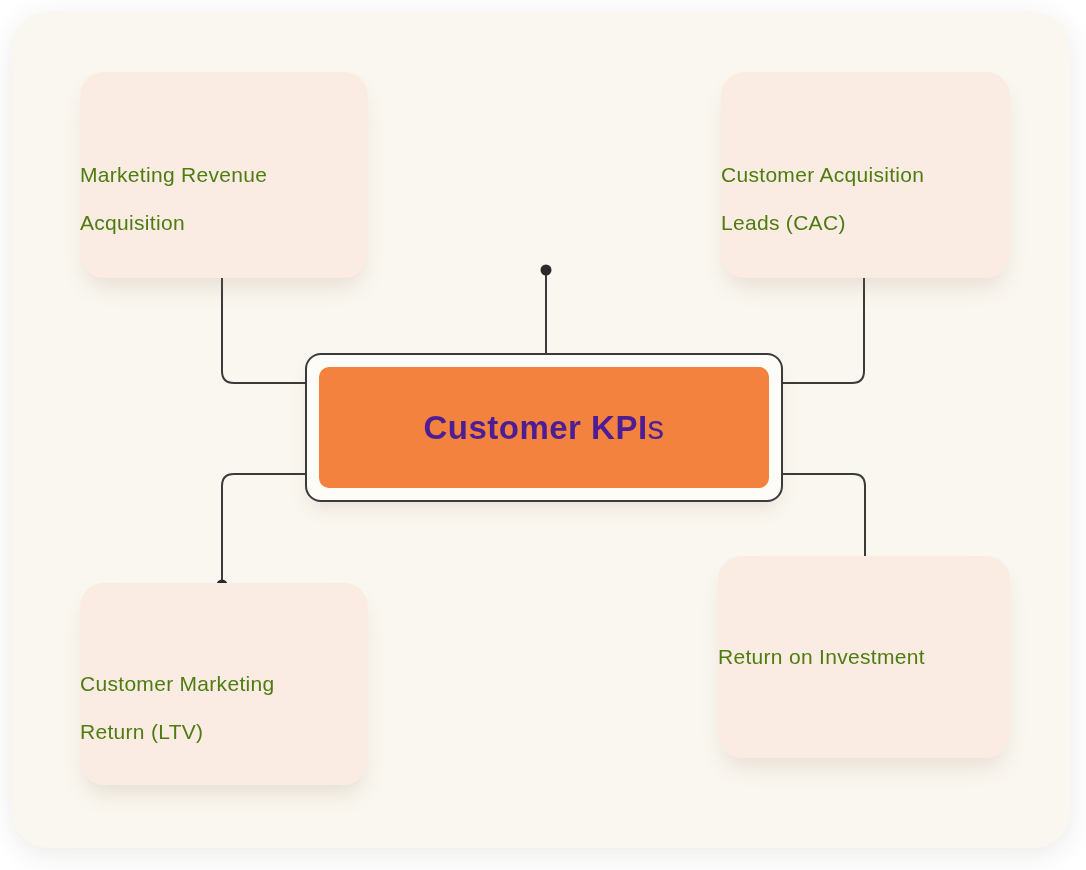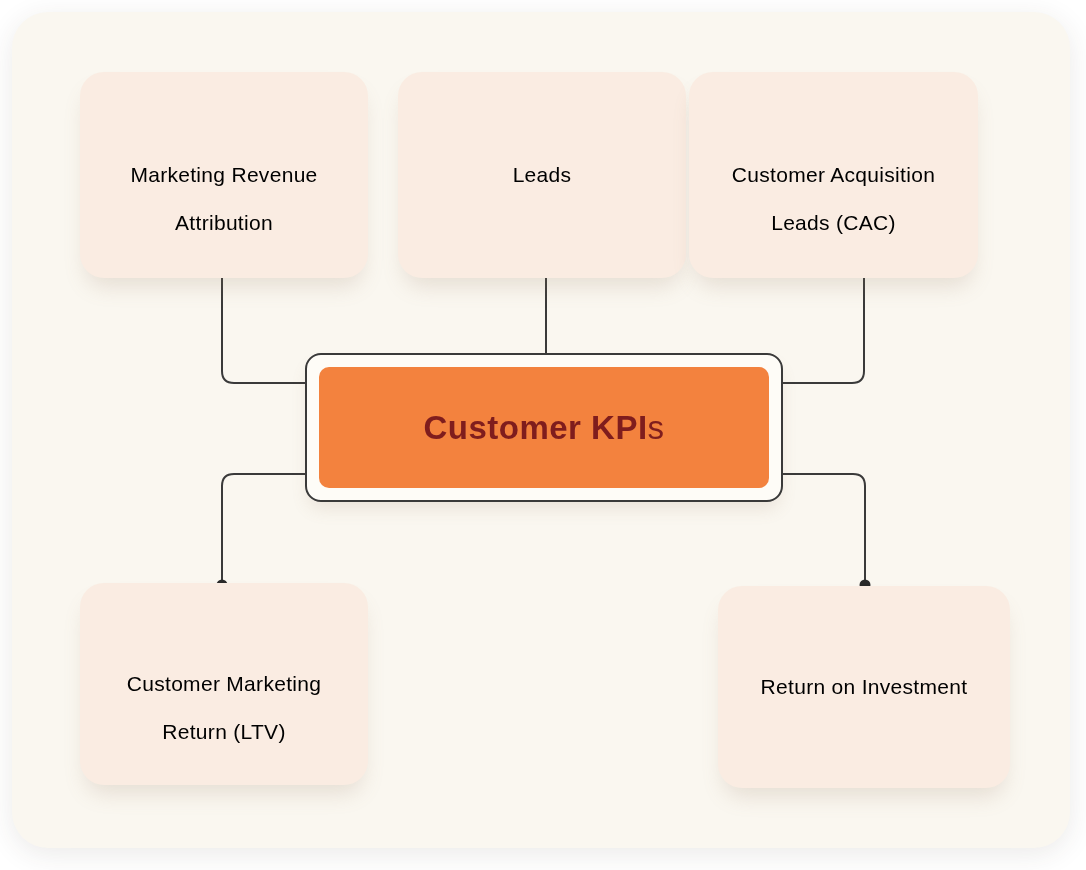--- a/index.html
+++ b/index.html
@@ -29,52 +29,51 @@
   .node {
     position: absolute;
     background: #faece2;
     border-radius: 24px;
     box-shadow: 0 14px 22px -6px rgba(150,120,95,0.20);
   }
   .node-label {
     position: absolute;
     left: 0; right: 0; top: 50%;
     transform: translateY(-24px);
-    text-align: center;
-    color: #000000;
+    color: #4d7c0f;
     font-size: 21px;
     letter-spacing: 0.3px;
     font-weight: 500;
   }
   .node-line { display: block; height: 48px; line-height: 48px; }
 
   .node-marketing { left: 80px;  top: 72px;  width: 288px; height: 206px; }
   .node-leads     { left: 398px; top: 72px;  width: 288px; height: 206px; }
-  .node-cac       { left: 689px; top: 72px;  width: 289px; height: 206px; }
+  .node-cac       { left: 721px; top: 72px;  width: 289px; height: 206px; }
   .node-ltv       { left: 80px;  top: 583px; width: 288px; height: 202px; }
-  .node-roi       { left: 718px; top: 586px; width: 292px; height: 202px; }
+  .node-roi       { left: 718px; top: 556px; width: 292px; height: 202px; }
 
   .center-container {
     position: absolute;
     left: 305px; top: 353px;
     width: 478px; height: 149px;
     background: #fefcf7;
     border: 2px solid #3a3a3a;
     border-radius: 16px;
     box-shadow: 0 10px 18px -4px rgba(150,120,95,0.16);
   }
   .center-node {
     position: absolute;
     left: 12px; top: 12px; right: 12px; bottom: 12px;
     background: #f3823e;
     border-radius: 10px;
     display: flex;
     align-items: center;
     justify-content: center;
-    color: #7f1d1d;
+    color: #4c1d95;
     font-size: 33px;
     letter-spacing: 0.5px;
   }
   .center-label-main { font-weight: 700; }
   .center-label-suffix { font-weight: 400; }
 </style>
 </head>
 <body>
 
 <div class="page">
@@ -93,29 +92,24 @@
       <circle cx="546" cy="270" r="5.5"></circle>
       <circle cx="864" cy="272" r="5.5"></circle>
       <circle cx="222" cy="585" r="5.5"></circle>
       <circle cx="865" cy="585" r="5.5"></circle>
     </g>
   </svg>
 
   <div class="node node-marketing">
     <div class="node-label">
       <span class="node-line">Marketing Revenue</span>
-      <span class="node-line">Attribution</span>
+      <span class="node-line">Acquisition</span>
     </div>
   </div>
 
-  <div class="node node-leads">
-    <div class="node-label">
-      <span class="node-line">Leads</span>
-    </div>
-  </div>
 
   <div class="node node-cac">
     <div class="node-label">
       <span class="node-line">Customer Acquisition</span>
       <span class="node-line">Leads (CAC)</span>
     </div>
   </div>
 
   <div class="node node-ltv">
     <div class="node-label">

